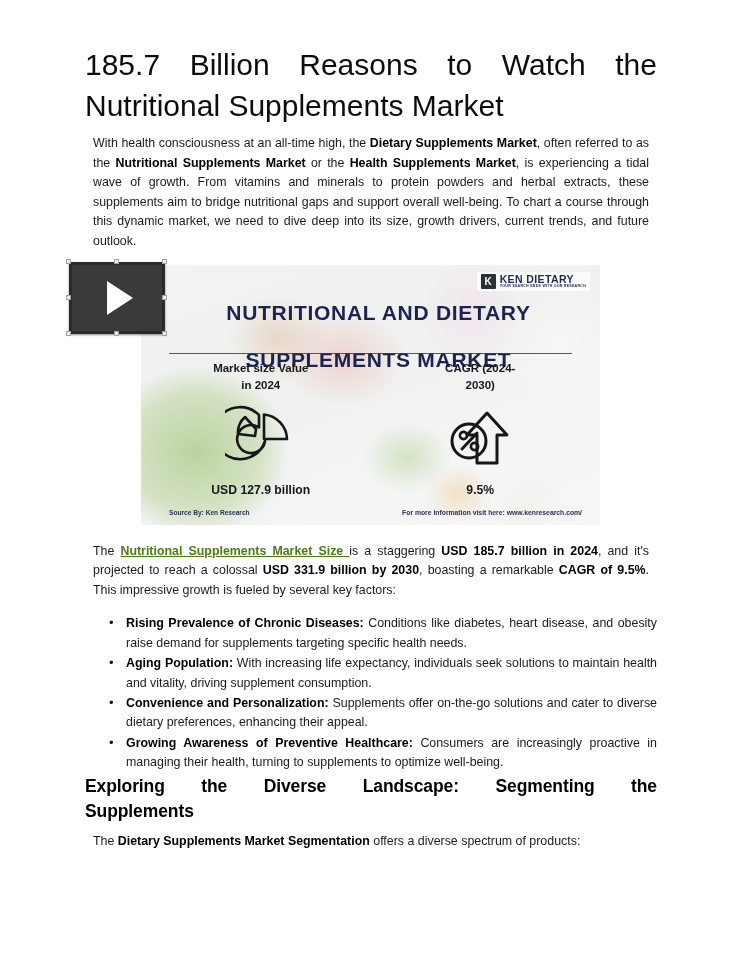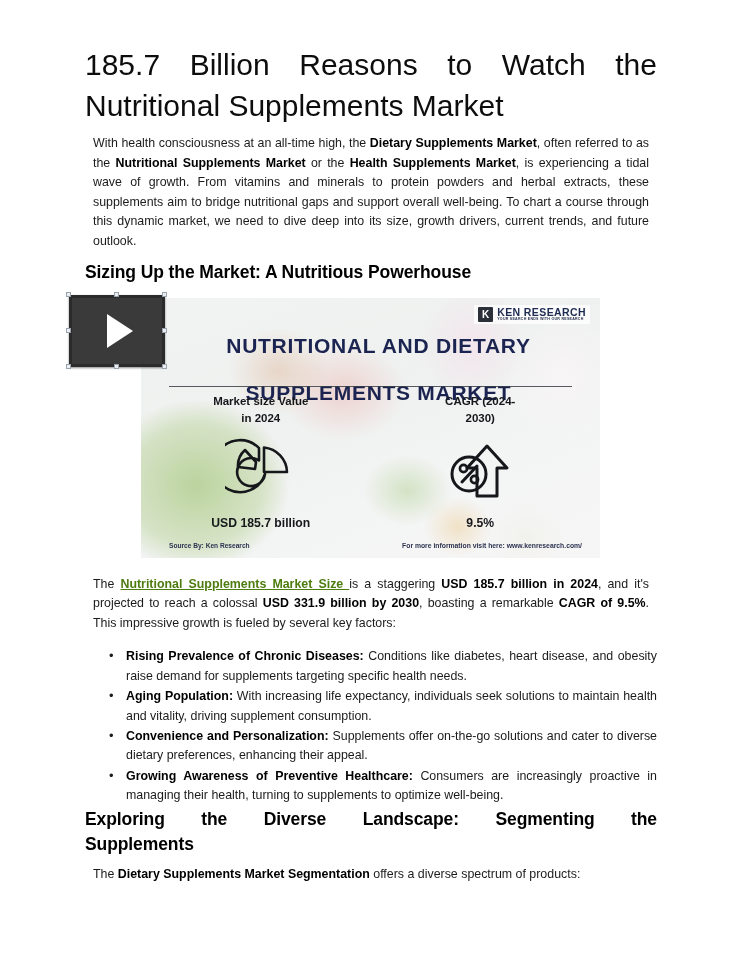--- a/index.html
+++ b/index.html
@@ -309,33 +309,32 @@
 <div class="page">
   <div class="content">
 
     <h1 class="doc-title">
       <span class="ln">185.7 Billion Reasons to Watch the</span>
       <span class="ln last">Nutritional Supplements Market</span>
     </h1>
 
     <p class="body intro-para"><span>With health consciousness at an all-time high, the </span><strong>Dietary Supplements Market</strong><span>, often referred to as the </span><strong>Nutritional Supplements Market</strong><span> or the </span><strong>Health Supplements Market</strong><span>, is experiencing a tidal wave of growth. From vitamins and minerals to protein powders and herbal extracts, these supplements aim to bridge nutritional gaps and support overall well-being. To chart a course through this dynamic market, we need to dive deep into its size, growth drivers, current trends, and future outlook.</span></p>
 
-    <h2 class="sec sec-sizing">Sizing Up the Market: A Nutritious Powerhouse</h2>
 
     <div class="media-wrap">
 
       <div class="info-graphic">
         <div class="ig-bg"></div>
         <div class="ig-veil"></div>
         <div class="ig-inner">
 
           <div class="ig-logo">
             <span class="ig-logo-mark">K</span>
             <span class="ig-logo-text">
-              <span class="ig-logo-name" style="display:block">KEN RESEARCH</span>
+              <span class="ig-logo-name" style="display:block">KEN DIETARY</span>
               <span class="ig-logo-tag" style="display:block">YOUR SEARCH ENDS WITH OUR RESEARCH</span>
             </span>
           </div>
 
           <div class="ig-title">
             <span>NUTRITIONAL AND DIETARY</span>
             <span class="l2">SUPPLEMENTS MARKET</span>
           </div>
 
           <div class="ig-rule"></div>
@@ -345,21 +344,21 @@
             <div class="ig-col">
               <div class="ig-col-head">Market size Value</div>
               <div class="ig-col-head">in 2024</div>
               <div class="ig-icon">
                 <svg width="72" height="72" viewBox="0 0 72 72" aria-hidden="true">
                   <path d="M40 38 A26 26 0 1 1 34 12.2 L34 24.5 A14 14 0 1 0 40 38 Z" fill="none" stroke="#15171b" stroke-width="2.6" stroke-linejoin="round"></path>
                   <path d="M39 36 L39 11.5 A25.5 25.5 0 0 1 62 36 Z" fill="none" stroke="#15171b" stroke-width="2.6" stroke-linejoin="round"></path>
                   <path d="M31 26 L20 14 A21 21 0 0 0 13 31 L30 33 Z" fill="none" stroke="#15171b" stroke-width="2.6" stroke-linejoin="round"></path>
                 </svg>
               </div>
-              <div class="ig-val">USD 185.7 billion</div>
+              <div class="ig-val">USD 127.9 billion</div>
             </div>
 
 
             <div class="ig-col">
               <div class="ig-col-head">CAGR (2024-</div>
               <div class="ig-col-head">2030)</div>
               <div class="ig-icon">
                 <svg width="74" height="72" viewBox="0 0 74 72" aria-hidden="true">
                   <path d="M34 60 L34 32 L24 32 L44 10 L64 32 L54 32 L54 60 Z" fill="none" stroke="#15171b" stroke-width="3" stroke-linejoin="round"></path>
                   <circle cx="26" cy="38" r="17" fill="none" stroke="#15171b" stroke-width="3"></circle>

